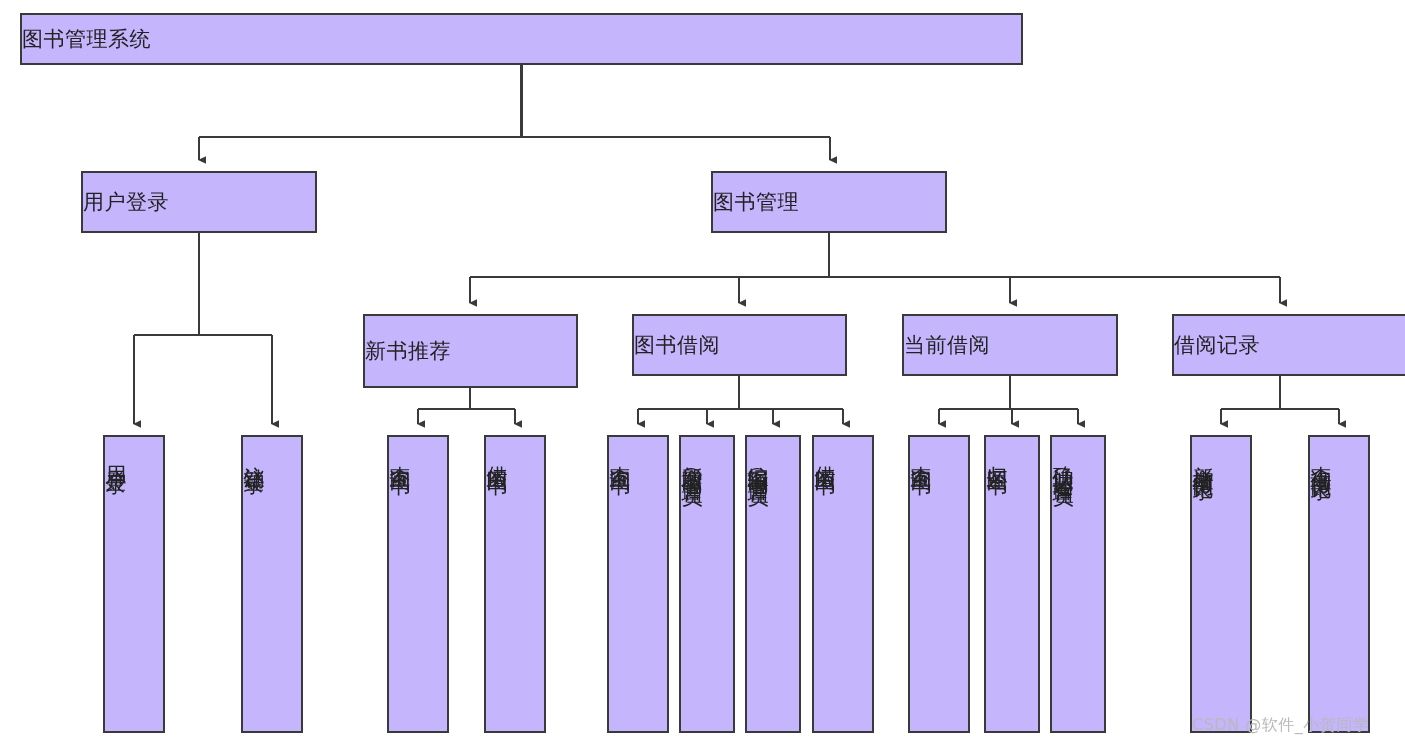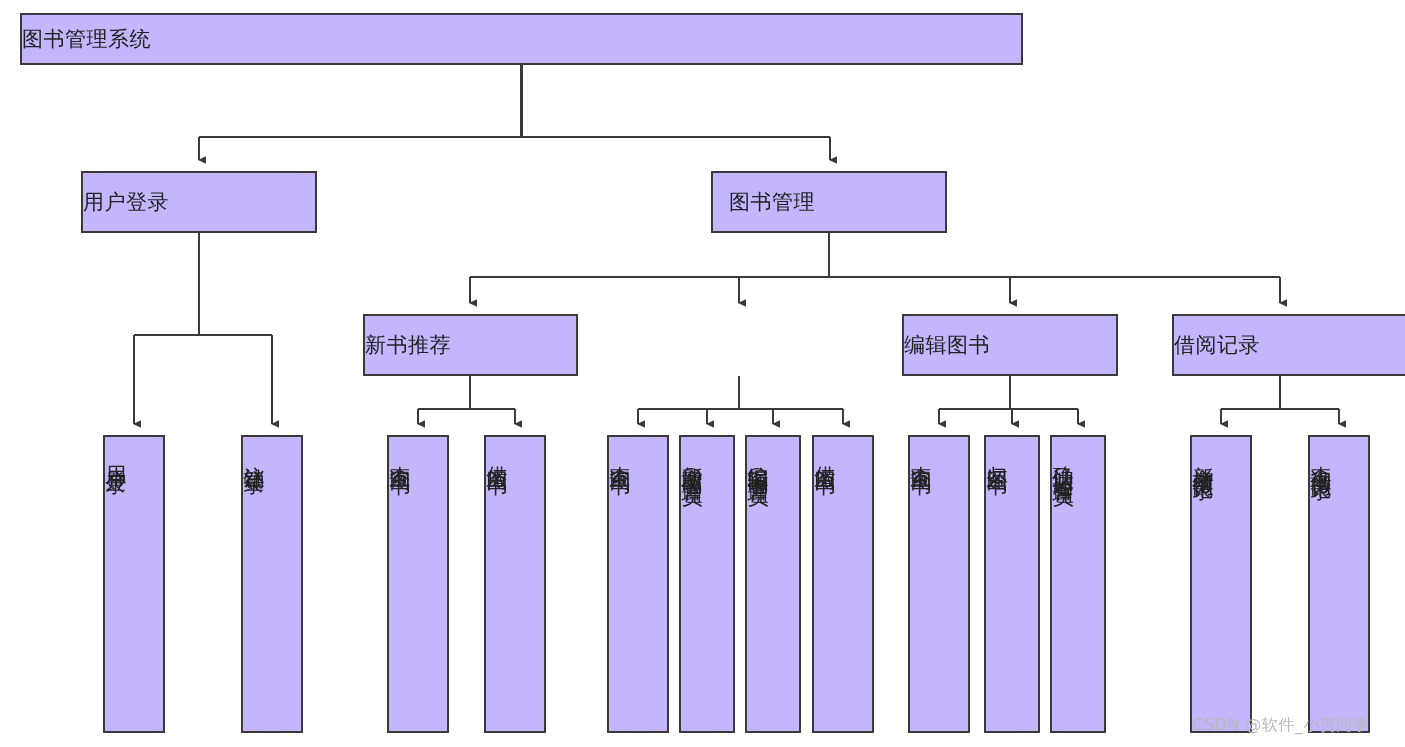--- a/index.html
+++ b/index.html
@@ -121,29 +121,32 @@
     </g>
   </svg>
 
   <div class="node horiz" style="left:20px; top:13px; width:1003px; height:52px;">
     <span class="label">图书管理系统</span>
   </div>
 
   <div class="node horiz" style="left:81px; top:171px; width:236px; height:62px;">
     <span class="label">用户登录</span>
   </div>
-  <div class="node horiz" style="left:711px; top:171px; width:236px; height:62px;padding-left:16px;">
+  <div class="node horiz" style="left:711px; top:171px; width:236px; height:62px;">
     <span class="label">图书管理</span>
   </div>
 
-  <div class="node horiz" style="left:363px; top:314px; width:215px; height:62px;">
+  <div class="node horiz" style="left:363px; top:314px; width:215px; height:74px;">
     <span class="label">新书推荐</span>
   </div>
+  <div class="node horiz" style="left:632px; top:314px; width:215px; height:62px;">
+    <span class="label">图书借阅</span>
+  </div>
   <div class="node horiz" style="left:902px; top:314px; width:216px; height:62px;">
-    <span class="label">编辑图书</span>
+    <span class="label">当前借阅</span>
   </div>
   <div class="node horiz" style="left:1172px; top:314px; width:252px; height:62px;">
     <span class="label">借阅记录</span>
   </div>
 
   <div class="node vert" style="left:103px; top:435px; width:62px; height:298px;">
     <span class="label">用户登录</span>
   </div>
   <div class="node vert" style="left:241px; top:435px; width:62px; height:298px;">
     <span class="label">注销登录</span>

